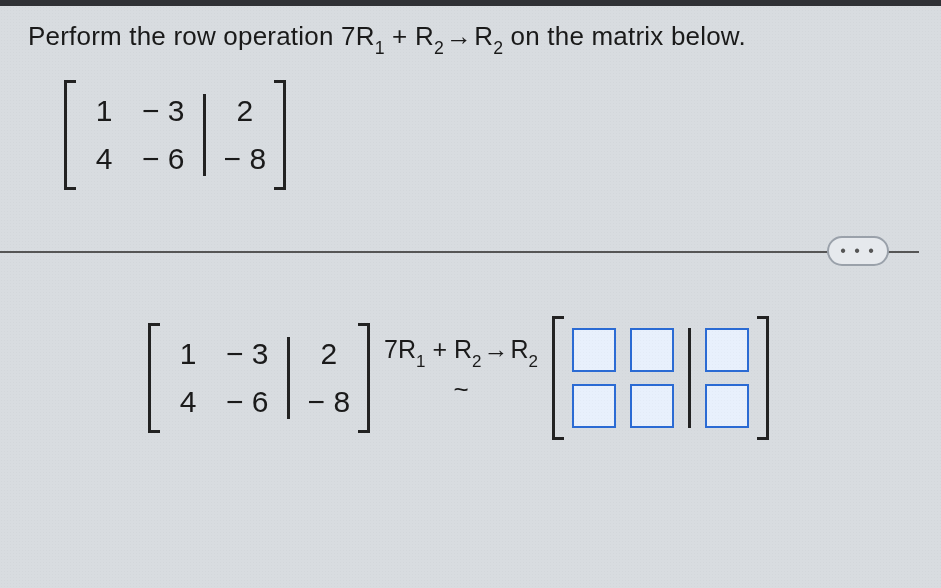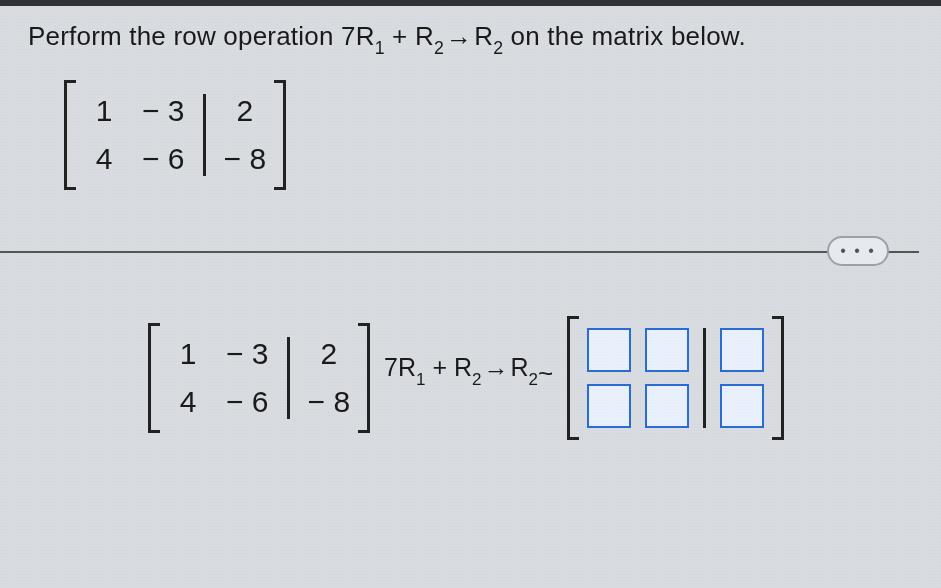--- a/index.html
+++ b/index.html
@@ -108,21 +108,21 @@
     }
     .answer-row {
       display: flex;
       align-items: center;
       gap: 10px;
       padding-left: 120px;
     }
     .op-label {
       font-size: 25px;
       display: flex;
-      flex-direction: row;
+      flex-direction: column;
       align-items: center;
       line-height: 1.1;
       padding: 0 4px;
       transform: translateY(-8px);
     }
     .tilde { font-size: 26px; margin-top: 6px; }
     .first-matrix-block {
       padding-left: 36px;
     }
     .grain {

